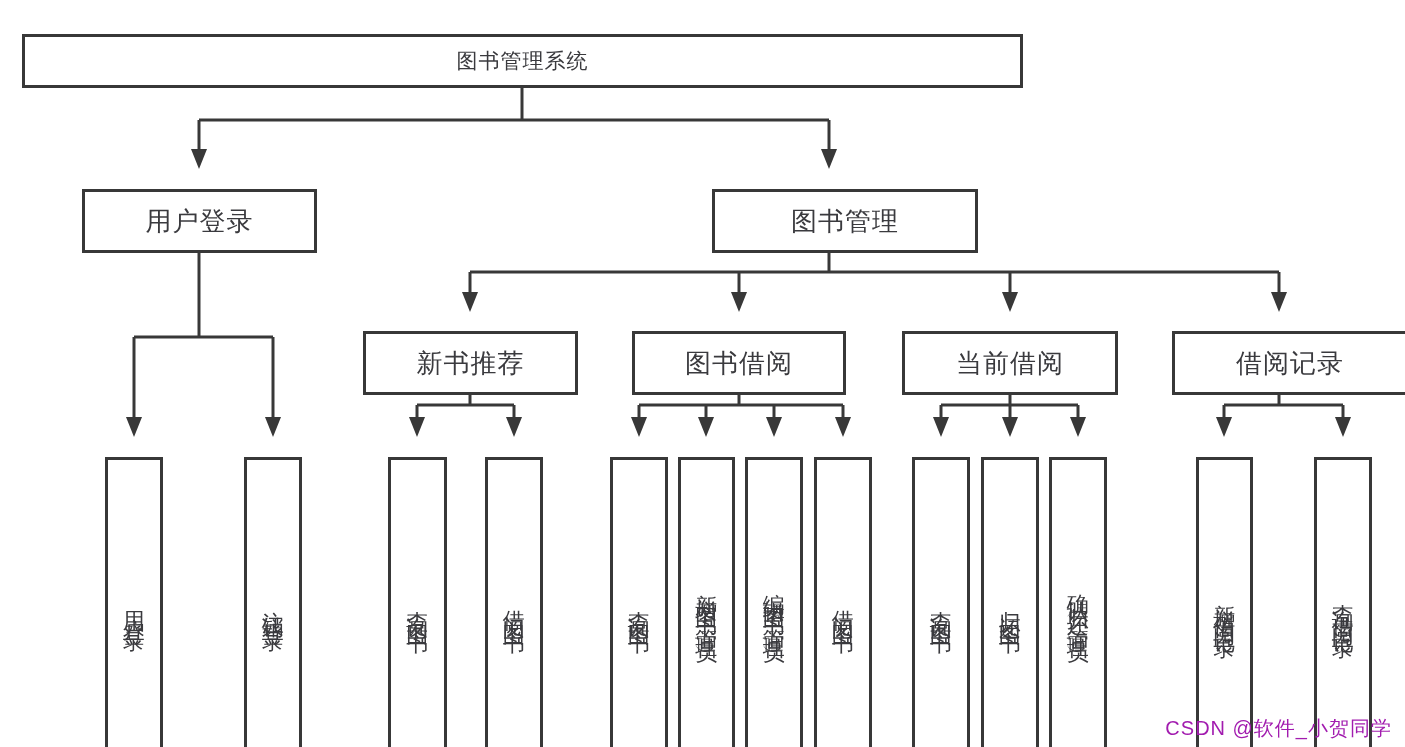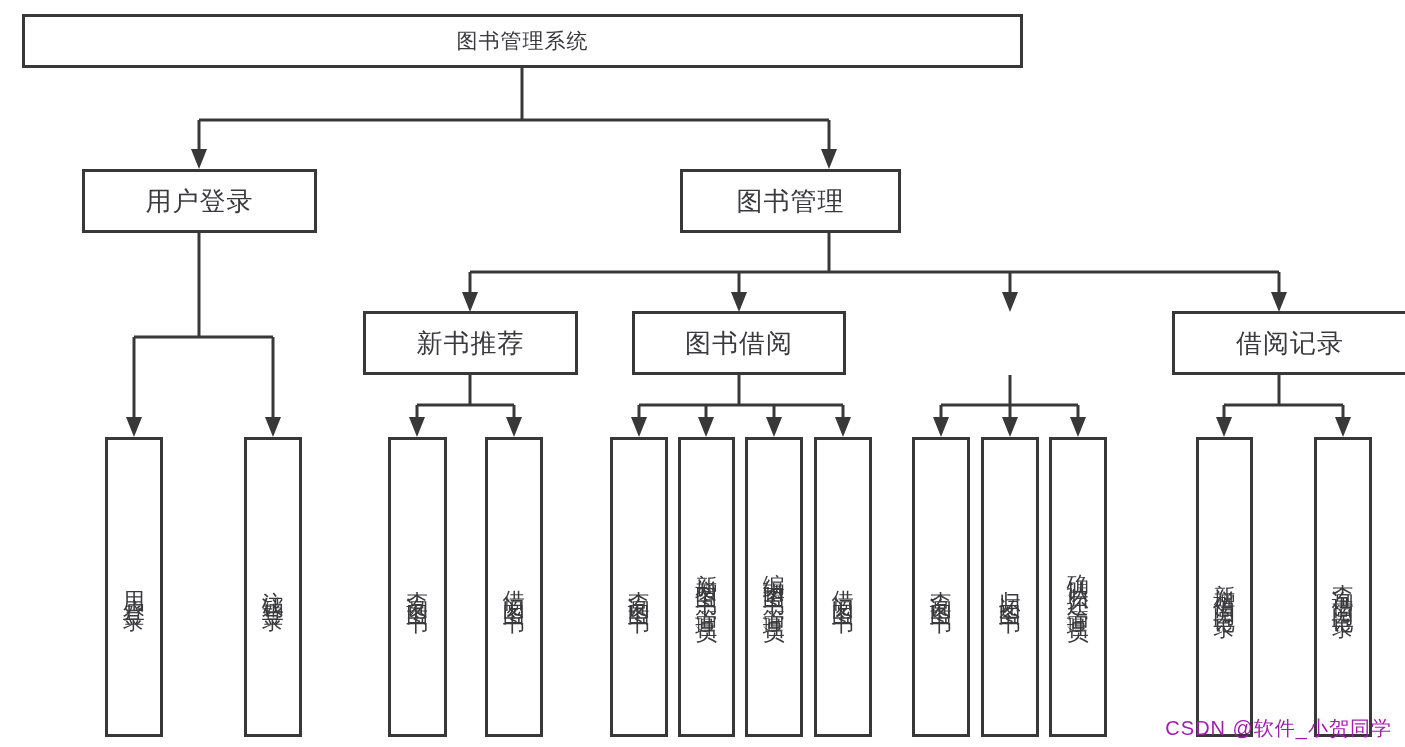--- a/index.html
+++ b/index.html
@@ -13,20 +13,21 @@
   #wires{position:absolute;left:0;top:0;width:1405px;height:747px;}
   .node{
     position:absolute;
     box-sizing:border-box;
     background:#ffffff;
     border:3px solid #383838;
     display:flex;
     align-items:center;
     justify-content:center;
     color:#3a3a3e;
+    margin-top:20px;
   }
   .node.h{font-size:26px;letter-spacing:1px;}
   .node.root{font-size:21px;letter-spacing:1px;}
   .node.v{font-size:22px;}
   .vlabel{
     writing-mode:vertical-lr;
     text-orientation:mixed;
     letter-spacing:7px;
     line-height:1.15;
     white-space:nowrap;
@@ -111,29 +112,32 @@
     </g>
   </svg>
 
   <div class="node root" style="left:22px;top:14px;width:1001px;height:54px;">
     <span>图书管理系统</span>
   </div>
 
   <div class="node h" style="left:82px;top:169px;width:235px;height:64px;">
     <span>用户登录</span>
   </div>
-  <div class="node h" style="left:680px;top:169px;width:221px;height:64px;">
+  <div class="node h" style="left:712px;top:169px;width:266px;height:64px;">
     <span>图书管理</span>
   </div>
 
   <div class="node h" style="left:632px;top:311px;width:214px;height:64px;">
     <span>图书借阅</span>
   </div>
   <div class="node h" style="left:363px;top:311px;width:215px;height:64px;">
     <span>新书推荐</span>
+  </div>
+  <div class="node h" style="left:902px;top:311px;width:216px;height:64px;">
+    <span>当前借阅</span>
   </div>
   <div class="node h" style="left:1172px;top:311px;width:236px;height:64px;">
     <span>借阅记录</span>
   </div>
 
   <div class="node v" style="left:105px;top:437px;width:58px;height:300px;">
     <span class="vlabel">用户登录</span>
   </div>
   <div class="node v" style="left:244px;top:437px;width:58px;height:300px;">
     <span class="vlabel">注销登录</span>

